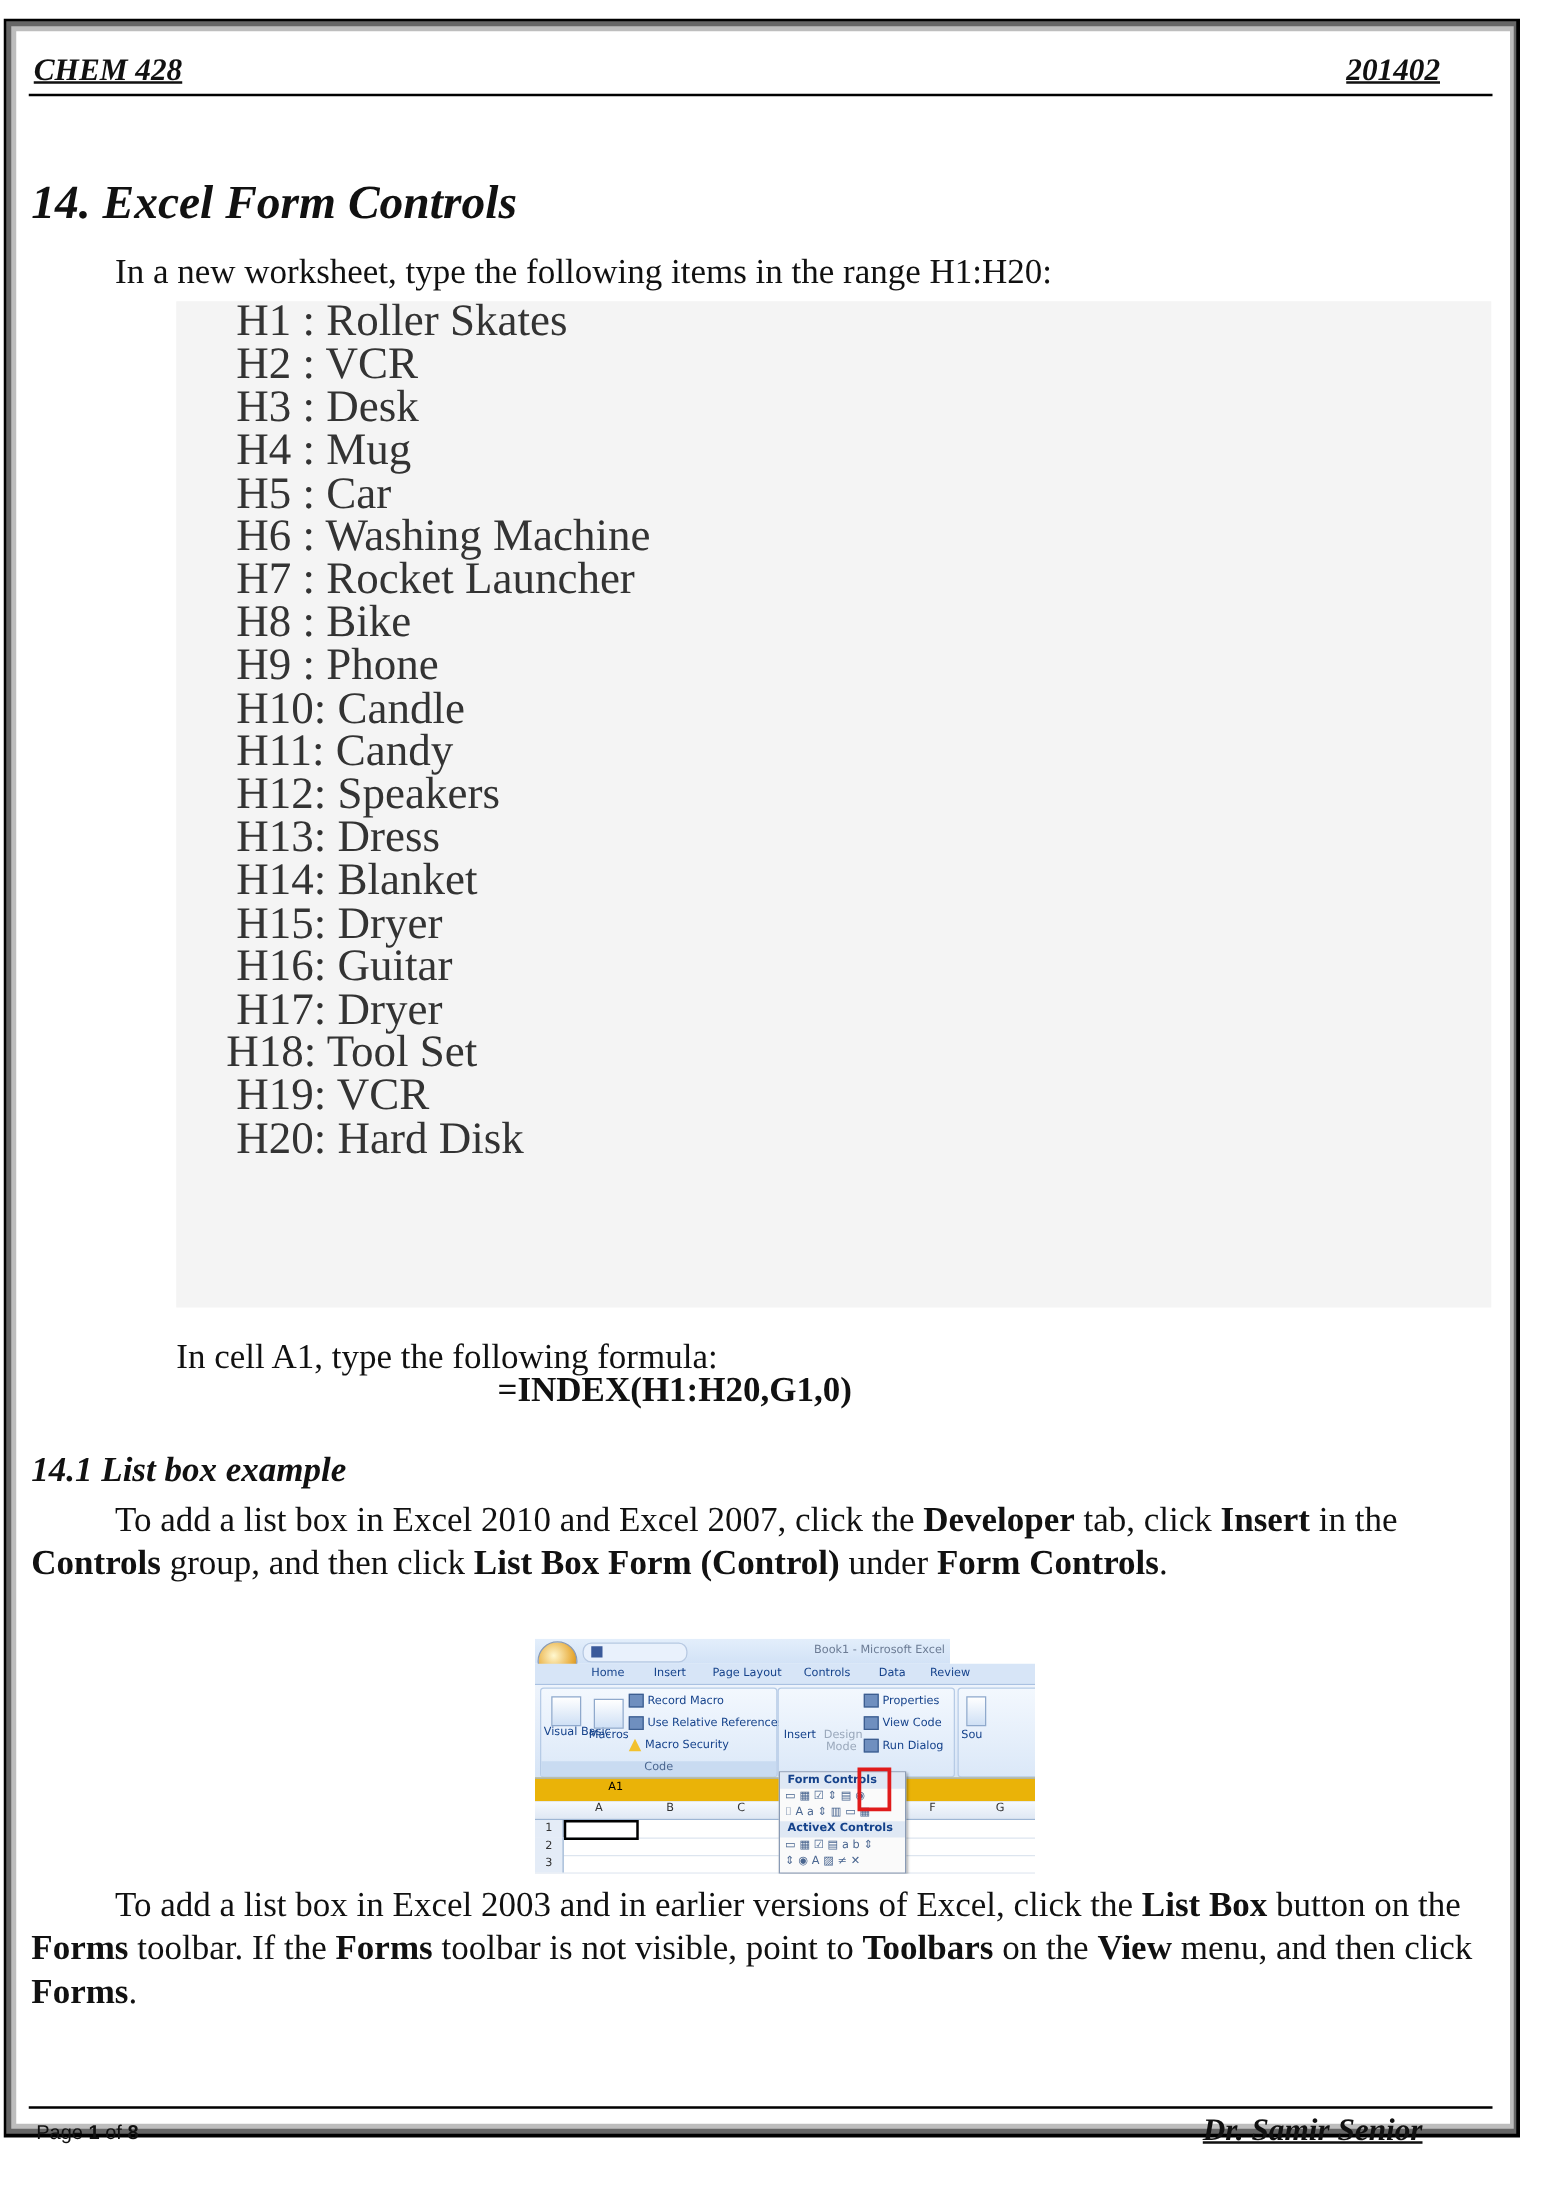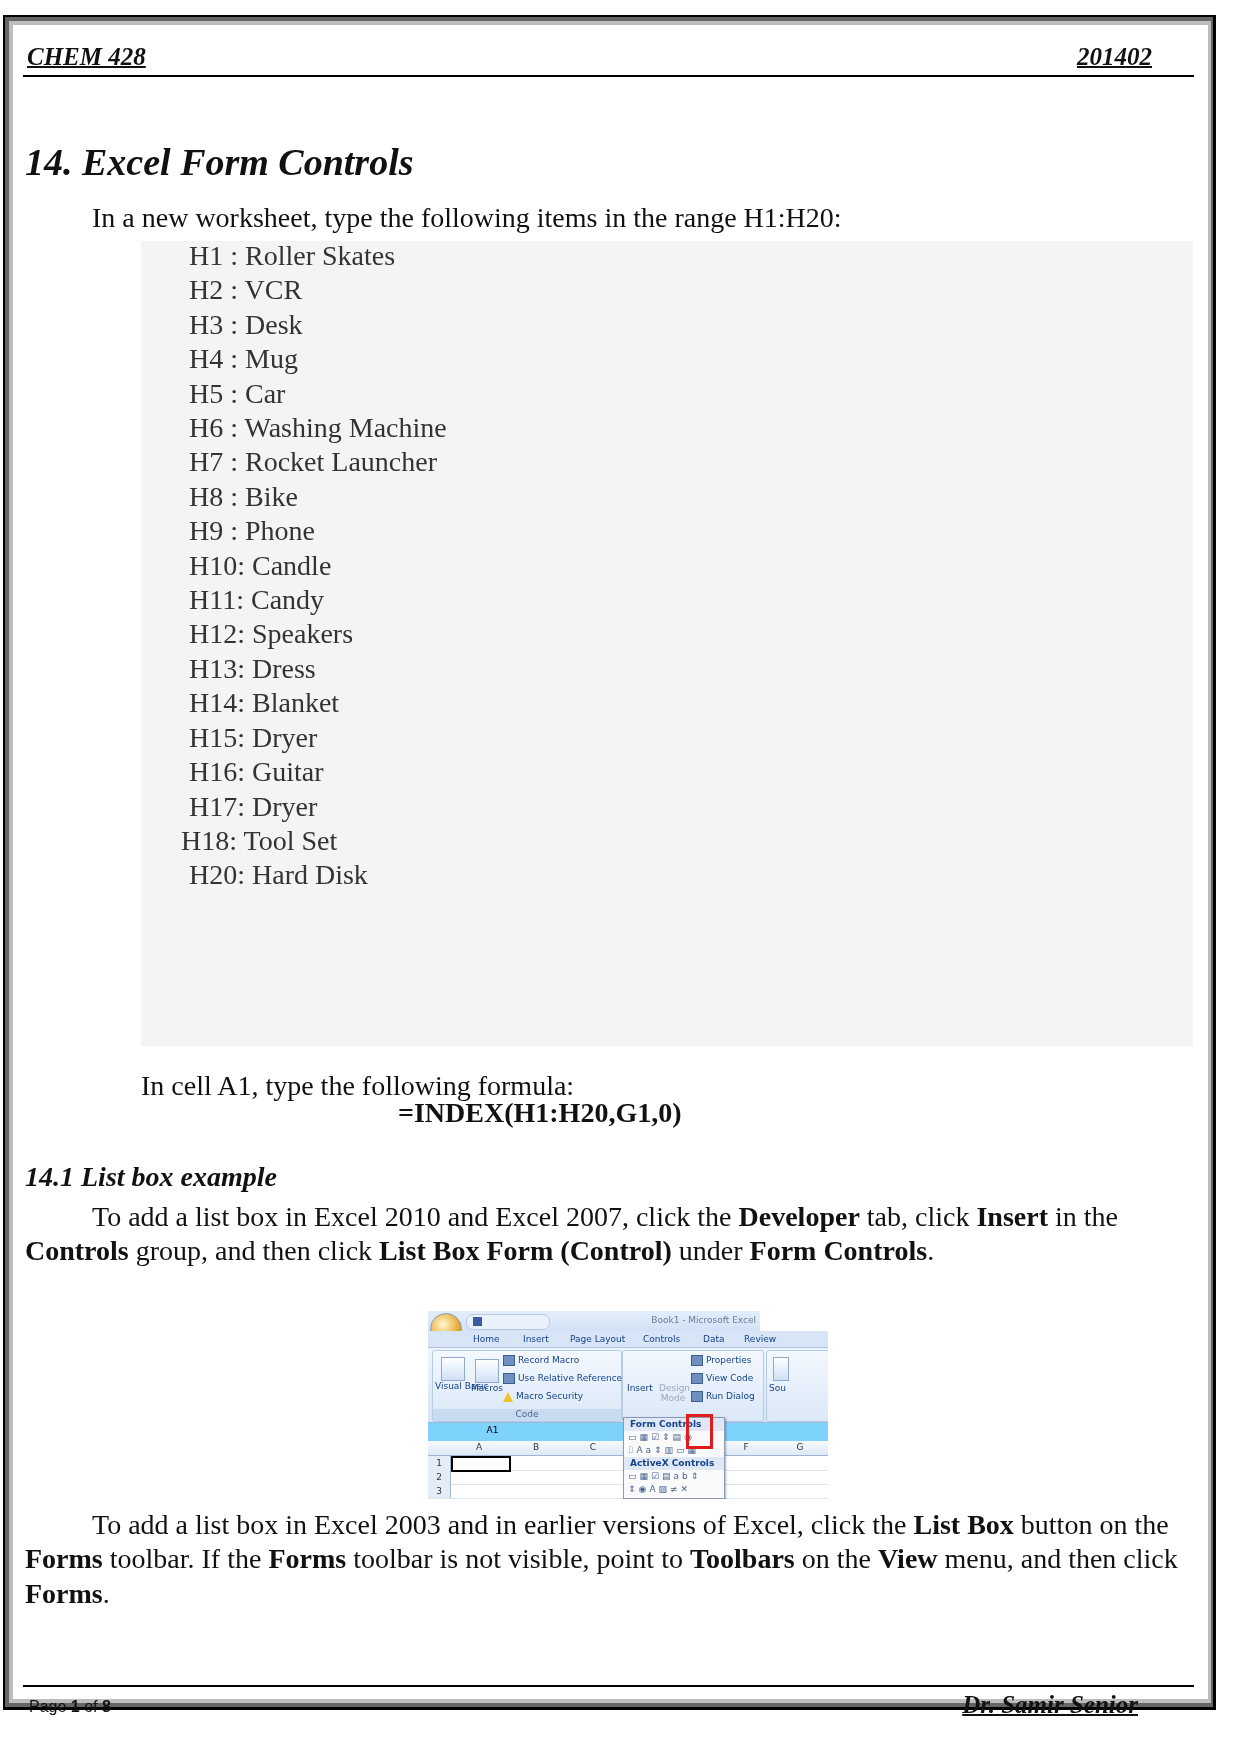--- a/index.html
+++ b/index.html
@@ -15,21 +15,21 @@
             border-bottom:2px solid #000; }
   .hdr-left, .hdr-right { position:absolute; top:3px; font-style:italic; font-weight:bold;
             font-size:25px; text-decoration:underline; text-decoration-thickness:2px; }
   .hdr-left { left:4px; }
   .hdr-right { right:42px; }
 
   .title { position:absolute; left:12px; top:115px; font-size:38px; font-weight:bold; font-style:italic; }
   .intro { position:absolute; left:79px; top:177px; font-size:28px; }
 
   .graybox { position:absolute; left:128px; top:216px; width:1052px; height:805px; background:#f4f4f4; }
-  .list { position:absolute; left:176px; top:214px; font-size:28px; color:#333; line-height:34.4px; }
+  .list { position:absolute; left:176px; top:214px; font-size:36px; color:#333; line-height:34.4px; }
   .list .li { white-space:pre; }
   .list .li.shift { margin-left:-8px; }
 
   .formula-intro { position:absolute; left:128px; top:1022px; font-size:28px;margin-top:23px; }
   .formula { position:absolute; left:385px; top:1060px; font-size:28px; font-weight:bold;margin-top:12px; }
 
   .subhead { position:absolute; left:12px; top:1136px; font-size:28px; font-weight:bold; font-style:italic; }
   .para { position:absolute; left:12px; width:1185px; font-size:28px; line-height:34.4px; }
   .para .indent { display:inline-block; width:67px; }
   .p1 { top:1175px; }
@@ -48,21 +48,21 @@
   .xl-tabs { position:absolute; left:0; top:20px; width:400px; height:16px; background:#d7e5f7; }
   .xl-tab { position:absolute; top:3px; font-size:9px; color:#15428b; }
   .xl-ribbon { position:absolute; left:0; top:36px; width:400px; height:75px; background:linear-gradient(#eef4fc,#d6e4f6); border-top:1px solid #a9c1e2; }
   .xl-group { position:absolute; top:2px; height:70px; border:1px solid #b6cbe6; border-radius:3px; background:linear-gradient(#f3f8fe,#dbe8f8); }
   .xl-grouplabel { position:absolute; bottom:0; left:0; right:0; height:12px; text-align:center; font-size:9px; color:#4a6690; background:#c9dbf1; }
   .xl-btn { position:absolute; font-size:9px; color:#15428b; white-space:nowrap; }
   .xl-bigicon { position:absolute; width:22px; height:22px; border:1px solid #8fa9cc; background:linear-gradient(#fff,#cfe0f5); }
   .xl-smallicon { display:inline-block; width:10px; height:9px; margin-right:3px; vertical-align:middle; background:#6f8fbf; border:1px solid #3d5e90; }
   .xl-warn { display:inline-block; width:0; height:0; border-left:5px solid transparent; border-right:5px solid transparent; border-bottom:10px solid #f2c12e; margin-right:3px; vertical-align:middle; }
   .xl-insert { position:absolute; left:196px; top:2px; width:32px; height:60px; background:linear-gradient(#fde3a0,#f6b84b); border:1px solid #d99a30; border-radius:2px; }
-  .xl-formulabar { position:absolute; left:0; top:111px; width:400px; height:18px; background:#7dd3fc; border-top:1px solid #9fb7d6; border-bottom:1px solid #9fb7d6; }
+  .xl-formulabar { position:absolute; left:0; top:111px; width:400px; height:18px; background:#eab308; border-top:1px solid #9fb7d6; border-bottom:1px solid #9fb7d6; }
   .xl-namebox { position:absolute; left:2px; top:2px; width:125px; height:13px; font-size:9px; text-align:center; color:#000; }
   .xl-fx { position:absolute; left:195px; top:2px; font-size:9px; font-style:italic; color:#333; }
   .xl-colhdr { position:absolute; left:0; top:130px; width:400px; height:14px; background:linear-gradient(#f6f9fd,#dfe8f4); border-bottom:1px solid #9eb6d4; }
   .xl-col { position:absolute; top:1px; font-size:9px; color:#333; text-align:center; }
   .xl-row { position:absolute; left:0; width:400px; height:14px; border-bottom:1px solid #dde5ef; }
   .xl-rownum { position:absolute; left:0; top:0; width:22px; height:14px; background:#e4ecf7; font-size:9px; color:#333; text-align:center; line-height:14px; border-right:1px solid #9eb6d4; }
   .xl-cellA1 { position:absolute; left:23px; top:0; width:56px; height:12px; border:2px solid #000; }
   .xl-menu { position:absolute; left:195px; top:106px; width:100px; height:80px; background:#fafafa; border:1px solid #8a9bb5; box-shadow:1px 1px 2px rgba(0,0,0,0.3); }
   .xl-menuhdr { height:13px; font-size:9px; font-weight:bold; color:#15428b; background:#dfe8f4; padding-left:6px; line-height:13px; }
   .xl-iconrow { height:13px; padding-left:4px; font-size:9px; color:#4a6690; letter-spacing:3px; line-height:13px; }
@@ -101,20 +101,21 @@
         <div class="li"><span>H9 : </span><span>Phone</span></div>
         <div class="li"><span>H10: </span><span>Candle</span></div>
         <div class="li"><span>H11: </span><span>Candy</span></div>
         <div class="li"><span>H12: </span><span>Speakers</span></div>
         <div class="li"><span>H13: </span><span>Dress</span></div>
         <div class="li"><span>H14: </span><span>Blanket</span></div>
         <div class="li"><span>H15: </span><span>Dryer</span></div>
         <div class="li"><span>H16: </span><span>Guitar</span></div>
         <div class="li"><span>H17: </span><span>Dryer</span></div>
         <div class="li shift"><span>H18: </span><span>Tool Set</span></div>
+        <div class="li"><span>H19: </span><span>VCR</span></div>
         <div class="li"><span>H20: </span><span>Hard Disk</span></div>
       </div>
 
       <div class="formula-intro">In cell A1, type the following formula:</div>
       <div class="formula">=INDEX(H1:H20,G1,0)</div>
 
       <div class="subhead">14.1 List box example</div>
 
       <div class="para p1">
         <span class="indent"></span><span>To add a list box in Excel 2010 and Excel 2007, click the </span><b>Developer</b><span> tab, click </span><b>Insert</b><span> in the </span><b>Controls</b><span> group, and then click </span><b>List Box Form (Control)</b><span> under </span><b>Form Controls</b><span>.</span>

